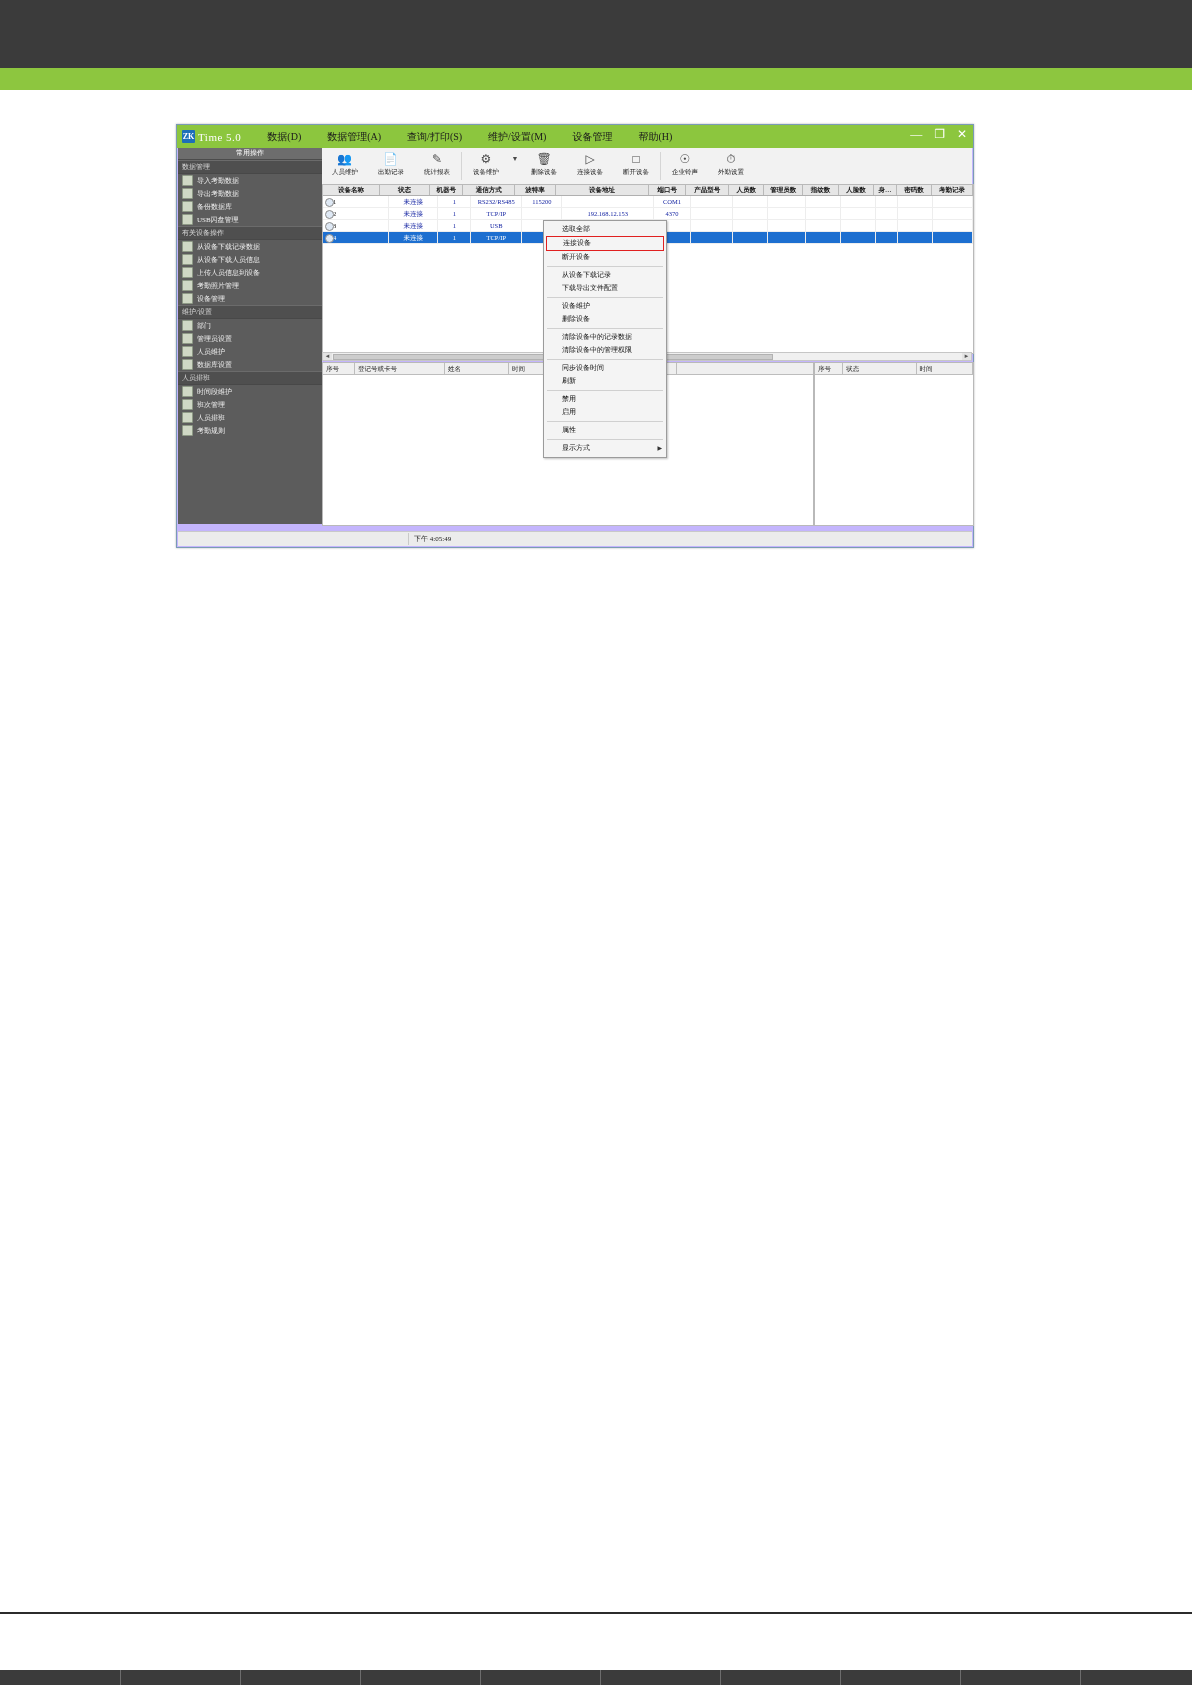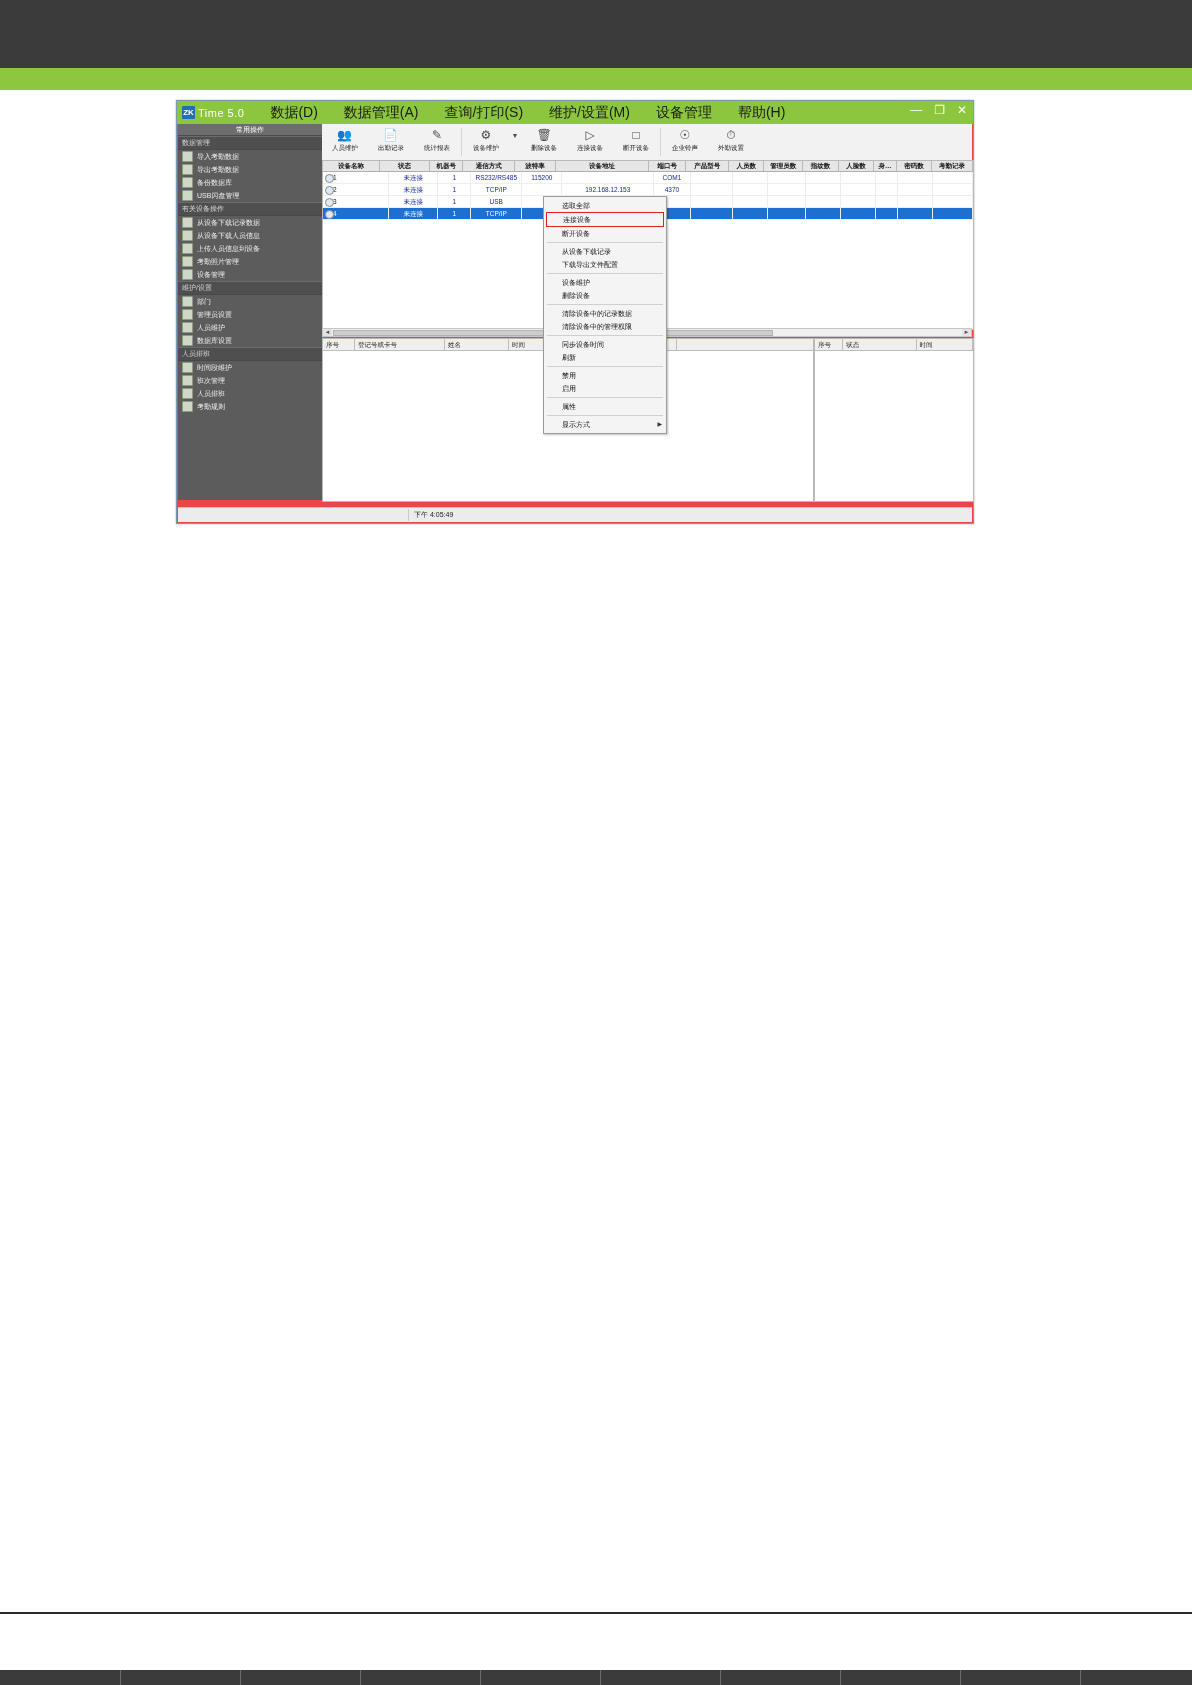--- a/index.html
+++ b/index.html
@@ -41,27 +41,28 @@
   }
   .page-bottombar .seg {
     position: absolute;
     top: 0; height: 15px;
     border-left: 1px solid #6d6d6d;
   }
 
   
   .app-window {
     position: absolute;
-    left: 176px; top: 100px;
+    left: 176px; top: 124px;
     width: 796px; height: 422px;
     border: 1px solid #7a9bb5;
-    background: #ef4444;
+    background: #c4b5fd;
     box-shadow: 0 0 2px rgba(0,0,0,0.3);
     font-size: 8px;
     color: #222;
+    font-family: Liberation Serif, serif;
   }
   .titlebar {
     position: absolute;
     left: 0; top: 0;
     width: 100%; height: 23px;
     background: #8cc63e;
     display: flex;
     align-items: center;
   }
   .logo-box {
@@ -82,21 +83,21 @@
     color: #fdfdfd;
     letter-spacing: .5px;
     text-align: center;
   }
   .menubar {
     display: flex;
     margin-left: 26px;
     gap: 26px;
   }
   .menu-item {
-    font-size: 14px;
+    font-size: 10px;
     color: #1a1a1a;
     cursor: default;
     white-space: nowrap;
   }
   .win-controls {
     position: absolute;
     right: 6px; top: 3px;
     display: flex;
     gap: 12px;
     align-items: center;

